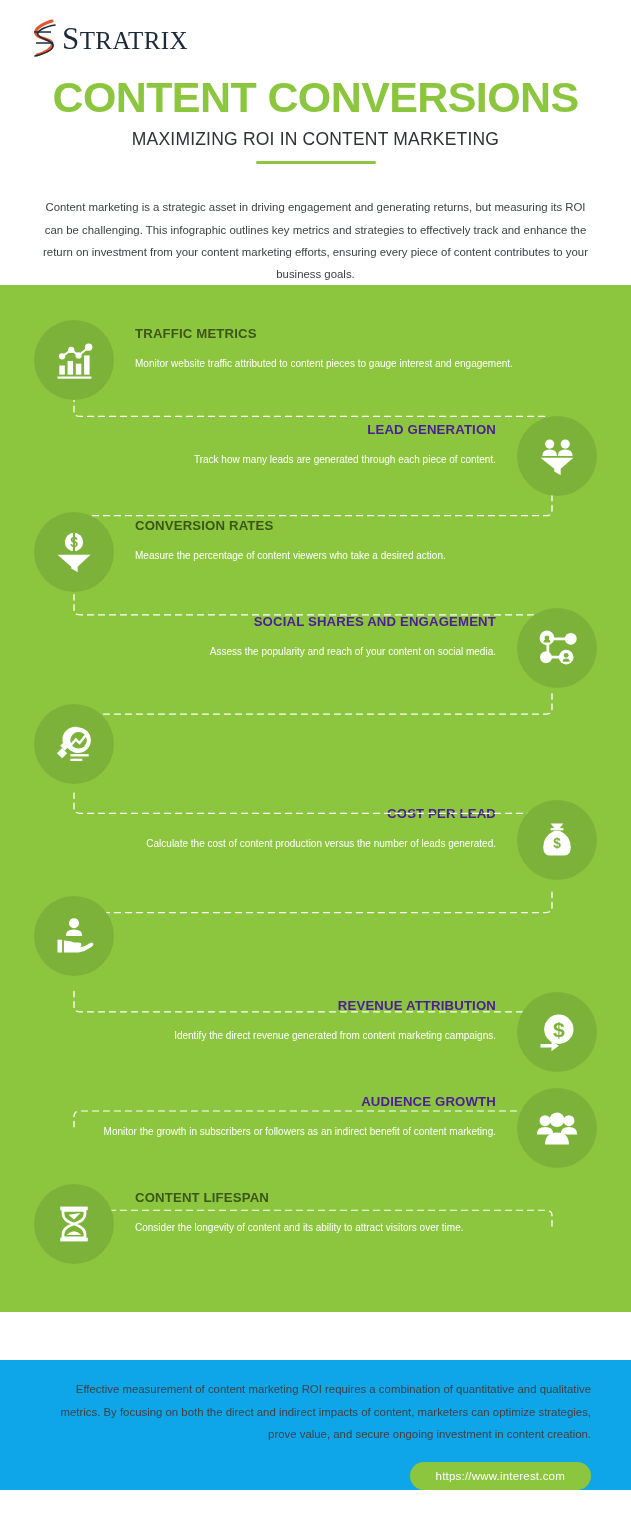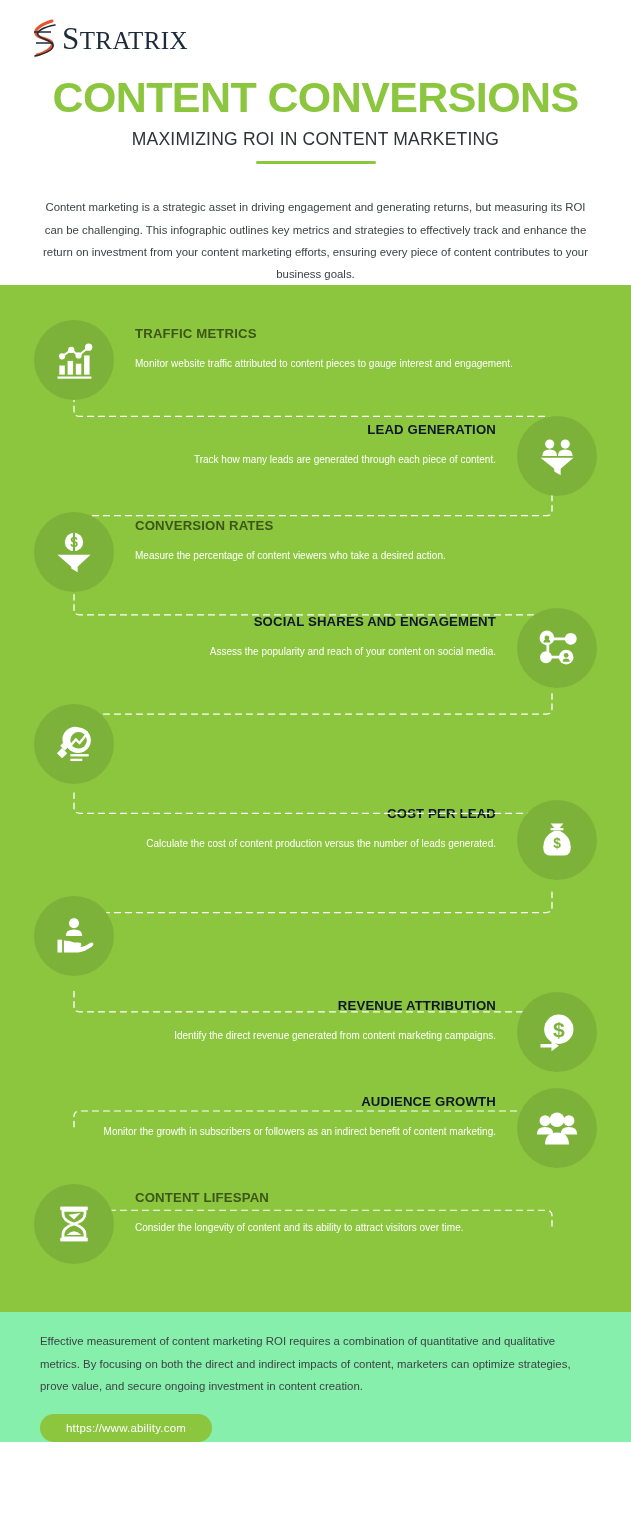--- a/index.html
+++ b/index.html
@@ -45,34 +45,34 @@
     position:relative; z-index:3;
   }
   .icon-circle svg { width:44px; height:44px; fill:#ffffff; display:block; }
 
   .row-text { flex:1; padding-top:6px; }
   .row.left  .row-text { padding-left:21px; }
   .row.right .row-text { padding-right:21px; text-align:right; }
 
   .row-title { font-size:13.2px; font-weight:700; color:#3D5618; letter-spacing:.15px;
                line-height:1.25; }
-  .row.right .row-title { color:#0f172a; }
+  .row.right .row-title { color:#4c1d95; }
   .row-desc { font-size:10px; line-height:1.62; color:#ffffff; margin-top:13px; }
   .row-desc.justify { text-align:justify; }
   .row.right .row-desc.justify { text-align:justify; text-align-last:right; }
 
   
   .connector { position:absolute; left:0; top:0; width:100%; height:100%;
                pointer-events:none; z-index:1; }
   .connector svg { width:100%; height:100%; display:block; }
   .connector path { fill:none; stroke:#ffffff; stroke-width:1.3;
                     stroke-dasharray:6 5; stroke-linecap:round; }
 
   
-  .footer { background:#86efac; text-align:left; padding:18px 40px 0; }
+  .footer { background:#0ea5e9; text-align:right; padding:18px 40px 0;margin-top:48px; }
   .footer-text { font-size:11.4px; line-height:1.95; color:#3d4244; max-width:555px; margin:0 auto; }
   .cta { display:inline-block; margin-top:17px; background:#8CC63F; color:#ffffff;
          font-size:11.5px; padding:8px 26px; border-radius:18px; letter-spacing:.2px;
          text-decoration:none; }
 </style>
 </head>
 <body>
 
 <div class="header">
 
@@ -296,14 +296,14 @@
       L235,10 L229,14 L223,9 L217,19 L211,10 L205,16 L199,8 L193,17 L187,10 L181,13 L175,9
       L169,20 L163,10 L157,15 L151,8 L145,18 L139,10 L133,14 L127,9 L121,19 L115,10 L109,16
       L103,8 L97,17 L91,10 L85,13 L79,9 L73,20 L67,10 L61,15 L55,8 L49,18 L43,10 L37,14
       L31,9 L25,19 L19,10 L13,16 L7,8 L0,14 Z"></path>
   </svg>
 
 </div>
 
 <div class="footer">
   <p class="footer-text">Effective measurement of content marketing ROI requires a combination of quantitative and qualitative metrics. By focusing on both the direct and indirect impacts of content, marketers can optimize strategies, prove value, and secure ongoing investment in content creation.</p>
-  <a class="cta" href="#">https://www.ability.com</a>
+  <a class="cta" href="#">https://www.interest.com</a>
 </div>
 
 </body></html>

